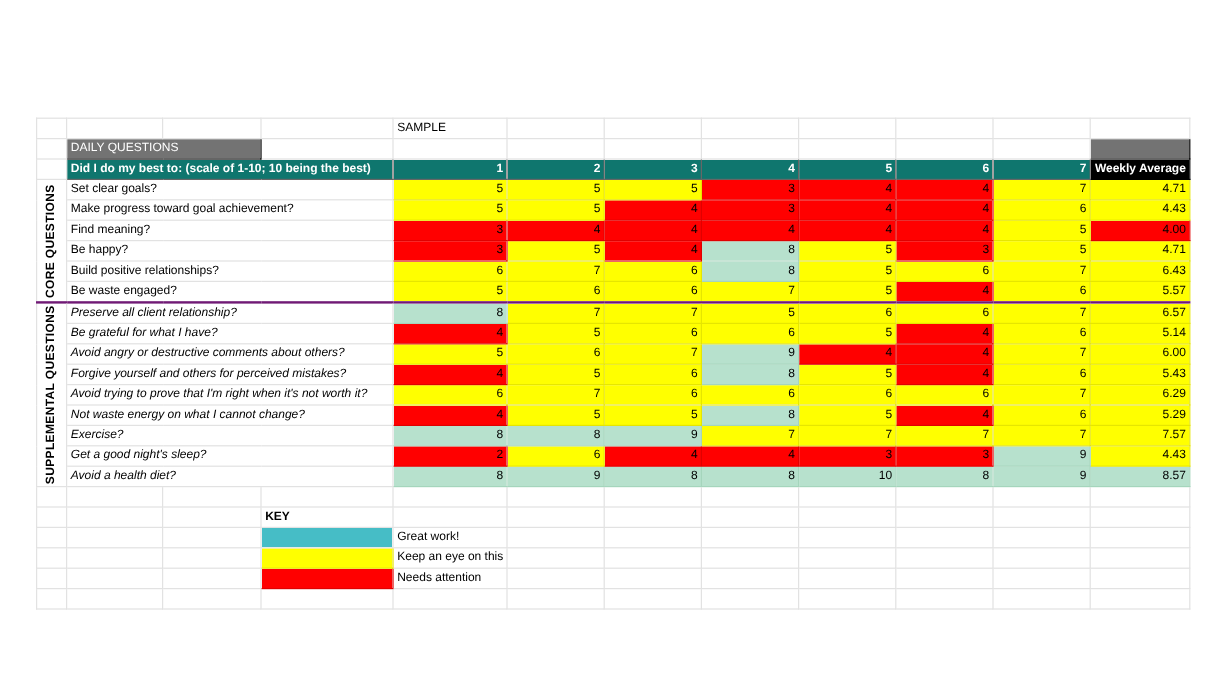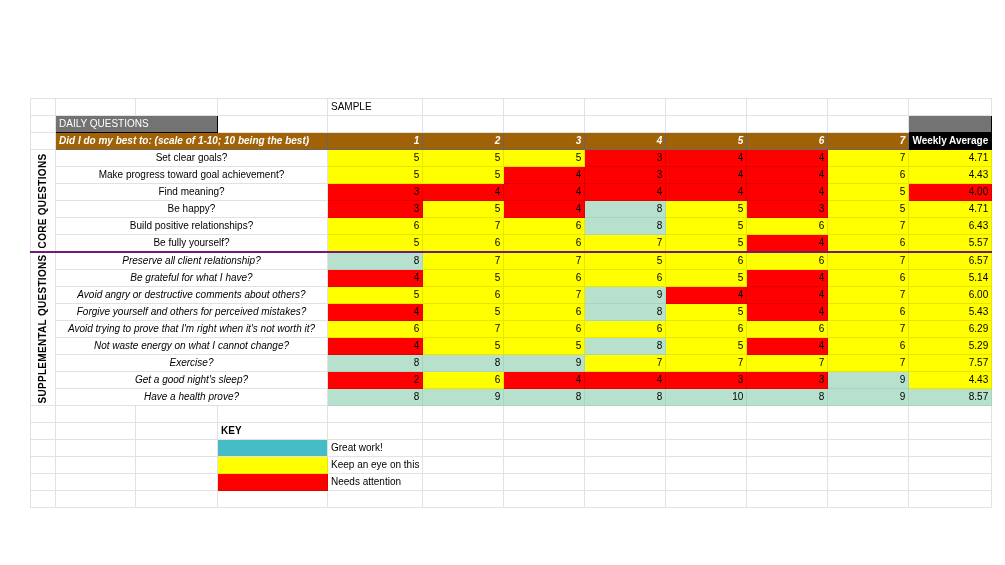--- a/index.html
+++ b/index.html
@@ -3,26 +3,26 @@
 <meta charset="utf-8">
 <style>
   html, body { margin:0; padding:0; background:#ffffff; }
   body { width:1005px; height:565px; position:relative; overflow:hidden;
          font-family:"Liberation Sans", sans-serif; font-size:10px; color:#000; }
   .sheet { position:absolute; left:30px; top:98px; }
   table { border-collapse:collapse; table-layout:fixed; }
   td { border:1px solid #e2e2e2; height:16px; padding:0 3px; white-space:nowrap; overflow:hidden;
        font-size:10px; line-height:16px; }
   td.num { text-align:right; }
-  td.q { text-align:center; }
+  td.q { text-align:left; }
   td.it { font-style:italic; }
   .y { background:#ffff00; border-color:#e6e600; }
   .r { background:#ff0000; border-color:#e00000; }
   .g { background:#b7e1cd; border-color:#a5d5bc; }
-  .hdr { background:#a16207; color:#fff; font-weight:bold; border-color:#666;font-style:italic; }
+  .hdr { background:#0f766e; color:#fff; font-weight:bold; border-color:#666; }
   .blk { background:#737373; color:#fff; border-color:#000; }
   .blkhdr { background:#000; color:#fff; border-color:#000; font-weight:bold; text-align:center;margin-top:20px; }
   .vlabel { position:relative; padding:0; }
   .vlabel span { position:absolute; left:50%; top:50%; transform:translate(-50%,-50%) rotate(-90deg);
                  font-weight:bold; font-size:10px; letter-spacing:0.3px; white-space:nowrap; }
   .key-teal { background:#46bdc6; }
   .bold { font-weight:bold; }
   tr.thick td { border-top:2px solid #701a75; }
 </style>
 </head>
@@ -136,21 +136,21 @@
           <td class="num y">6</td>
           <td class="num y">7</td>
           <td class="num y">6</td>
           <td class="num g">8</td>
           <td class="num y">5</td>
           <td class="num y">6</td>
           <td class="num y">7</td>
           <td class="num y">6.43</td>
         </tr>
         <tr>
-          <td colspan="3" class="q">Be fully yourself?</td>
+          <td colspan="3" class="q">Be waste engaged?</td>
           <td class="num y">5</td>
           <td class="num y">6</td>
           <td class="num y">6</td>
           <td class="num y">7</td>
           <td class="num y">5</td>
           <td class="num r">4</td>
           <td class="num y">6</td>
           <td class="num y">5.57</td>
         </tr>
         <tr class="thick">
@@ -238,21 +238,21 @@
           <td class="num r">2</td>
           <td class="num y">6</td>
           <td class="num r">4</td>
           <td class="num r">4</td>
           <td class="num r">3</td>
           <td class="num r">3</td>
           <td class="num g">9</td>
           <td class="num y">4.43</td>
         </tr>
         <tr>
-          <td colspan="3" class="q it">Have a health prove?</td>
+          <td colspan="3" class="q it">Avoid a health diet?</td>
           <td class="num g">8</td>
           <td class="num g">9</td>
           <td class="num g">8</td>
           <td class="num g">8</td>
           <td class="num g">10</td>
           <td class="num g">8</td>
           <td class="num g">9</td>
           <td class="num g">8.57</td>
         </tr>
         <tr>

